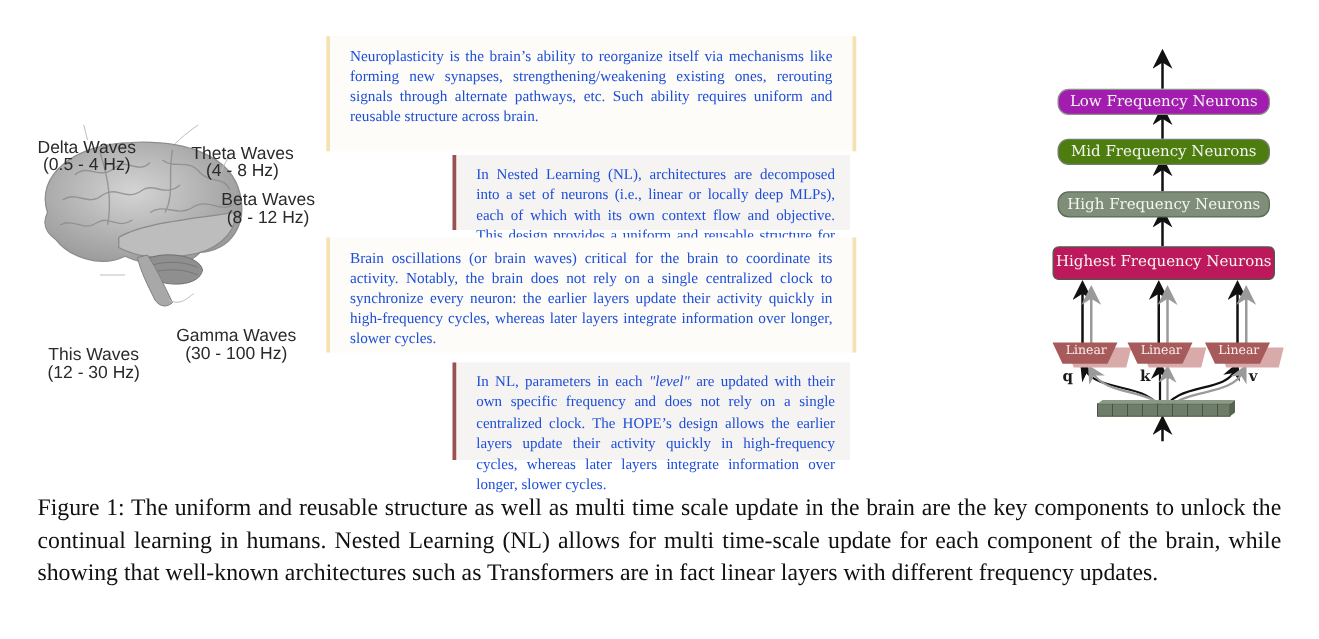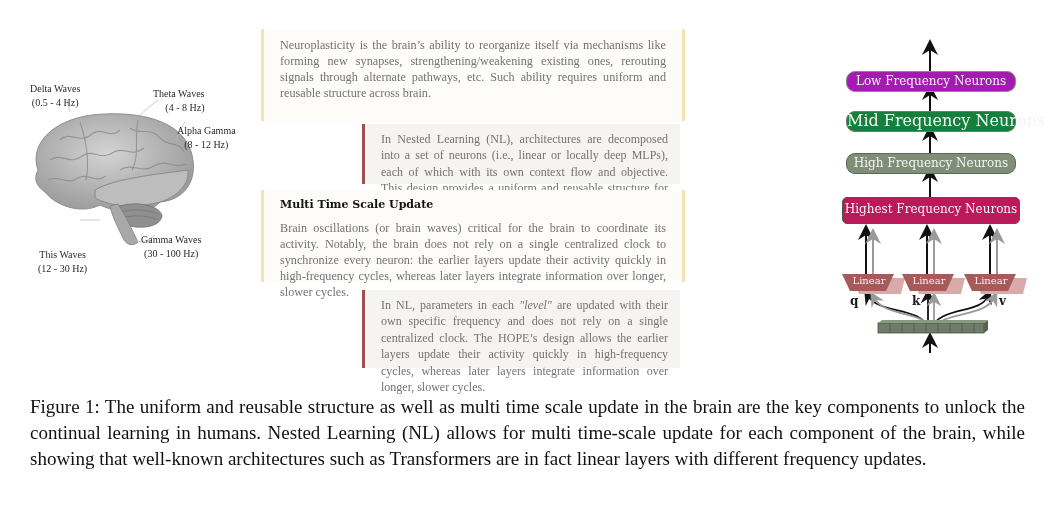--- a/index.html
+++ b/index.html
@@ -1,33 +1,33 @@
 <!DOCTYPE html>
 <html><head>
 <meta charset="utf-8">
 <style>
   html, body { margin:0; padding:0; background:#ffffff; }
   body { width:1055px; height:511px; position:relative; overflow:hidden; font-family:"DejaVu Serif", serif; color:#1a1a1a; }
   .abs { position:absolute; }
 
   
-  .brain-label { position:absolute; font-family:Liberation Serif, serif; font-size:10px; line-height:14px; text-align:center; color:#2a2a2a; white-space:nowrap; }
+  .brain-label { position:absolute; font-family:Liberation Sans, sans-serif; font-size:14px; line-height:14px; text-align:center; color:#2a2a2a; white-space:nowrap;margin-top:28px; }
   .brain-svg { position:absolute; left:20px; top:100px; }
 
   
   .yellow-box { position:absolute; background:#fdfcf8; border-left:3px solid #f3e2b3; border-right:3px solid #f3e2b3; box-sizing:border-box; padding:8px 16px 6px 16px; }
   .red-box { position:absolute; background:#f6f4f3; border-left:3px solid #9c5151; box-sizing:border-box; padding:7px 12px 6px 16px; }
   .box-title { font-family:"DejaVu Serif", serif; font-weight:bold; font-size:11px; line-height:14px; margin-bottom:8px; color:#111; }
-  .box-text { font-family:"Liberation Serif", serif; font-size:12.2px; line-height:16px; text-align:justify; color:#737373; }
+  .box-text { font-family:"Liberation Serif", serif; font-size:12.2px; line-height:16px; text-align:justify; color:#1d4ed8; }
   .red-box .box-text { font-size:12px; line-height:16.4px; }
 
   
   .neuron-box { position:absolute; border-radius:9px; box-sizing:border-box; color:#f4f6f1; text-align:center; font-family:"DejaVu Serif", serif; white-space:nowrap; }
   .nb-low { background:#a21caf; border:1.5px solid #8a9187; font-size:12px; line-height:18px; }
-  .nb-mid { background:#15803d; border:1.5px solid #727d6e; font-size:16px; line-height:18px; }
+  .nb-mid { background:#4d7c0f; border:1.5px solid #727d6e; font-size:12px; line-height:18px; }
   .nb-high { background:#7e8e79; border:1.5px solid #5b6a57; font-size:12px; line-height:18px; }
   .nb-highest { background:#be185d; border:1.5px solid #4a5a45; font-size:12px; line-height:22px; border-radius:5px; }
 
   .caption { position:absolute; left:30px; top:394px; width:995px; font-family:"Liberation Serif", serif; font-size:19px; line-height:26px; color:#111; text-align:justify; }
 </style>
 </head>
 <body>
 
 <div>
   <svg class="brain-svg" width="200" height="150" viewBox="0 0 200 150">
@@ -66,26 +66,26 @@
       <path d="M165,22 C160,30 158,35 156,40"></path>
       <path d="M60,120 L80,120"></path>
       <path d="M115,140 C125,145 130,138 135,135"></path>
     </g>
   </svg>
 
   <div class="brain-label" style="left:30px; top:82px;">
     <div>Delta Waves</div>
     <div>(0.5 - 4 Hz)</div>
   </div>
-  <div class="brain-label" style="left:153px; top:87px;text-align:right;">
+  <div class="brain-label" style="left:153px; top:87px;">
     <div>Theta Waves</div>
     <div>(4 - 8 Hz)</div>
   </div>
   <div class="brain-label" style="left:177px; top:124px;">
-    <div>Alpha Gamma</div>
+    <div>Beta Waves</div>
     <div>(8 - 12 Hz)</div>
   </div>
   <div class="brain-label" style="left:38px; top:248px;">
     <div>This Waves</div>
     <div>(12 - 30 Hz)</div>
   </div>
   <div class="brain-label" style="left:141px; top:233px;">
     <div>Gamma Waves</div>
     <div>(30 - 100 Hz)</div>
   </div>
@@ -93,21 +93,20 @@
 
 <div class="yellow-box" style="left:261px; top:29px; width:424px; height:92px;">
   <div class="box-text">Neuroplasticity is the brain’s ability to reorganize itself via mechanisms like forming new synapses, strengthening/weakening existing ones, rerouting signals through alternate pathways, etc. Such ability requires uniform and reusable structure across brain.</div>
 </div>
 
 <div class="red-box" style="left:362px; top:124px; width:318px; height:60px;">
   <div class="box-text">In Nested Learning (NL), architectures are decomposed into a set of neurons (i.e., linear or locally deep MLPs), each of which with its own context flow and objective. This design provides a uniform and reusable structure for learning.</div>
 </div>
 
 <div class="yellow-box" style="left:261px; top:190px; width:424px; height:92px;">
-  <div class="box-title">Multi Time Scale Update</div>
   <div class="box-text">Brain oscillations (or brain waves) critical for the brain to coordinate its activity. Notably, the brain does not rely on a single centralized clock to synchronize every neuron: the earlier layers update their activity quickly in high-frequency cycles, whereas later layers integrate information over longer, slower cycles.</div>
 </div>
 
 <div class="red-box" style="left:362px; top:290px; width:318px; height:78px;">
   <div class="box-text"><span>In NL, parameters in each </span><i>"level"</i><span> are updated with their own specific frequency and does not rely on a single centralized clock. The HOPE’s design allows the earlier layers update their activity quickly in high-frequency cycles, whereas later layers integrate information over longer, slower cycles.</span></div>
 </div>
 
 <div>
   <svg class="abs" style="left:820px; top:10px;" width="230" height="345" viewBox="0 0 230 345">
     <defs>

